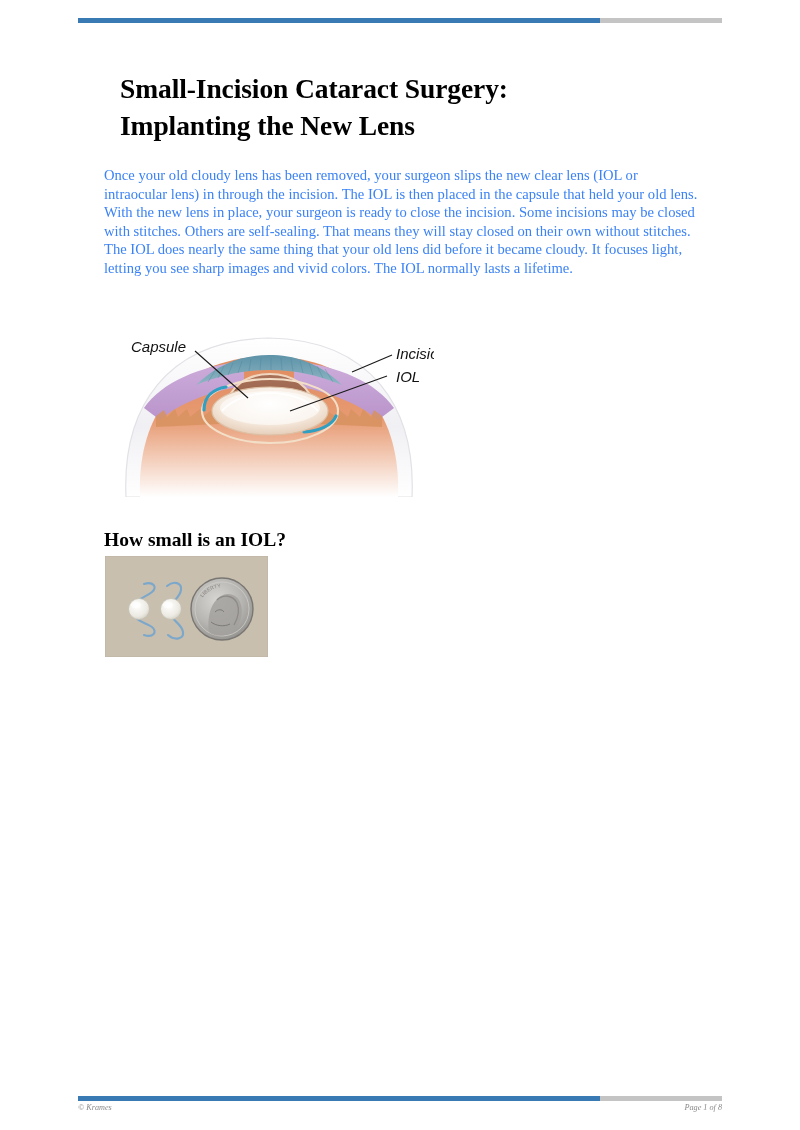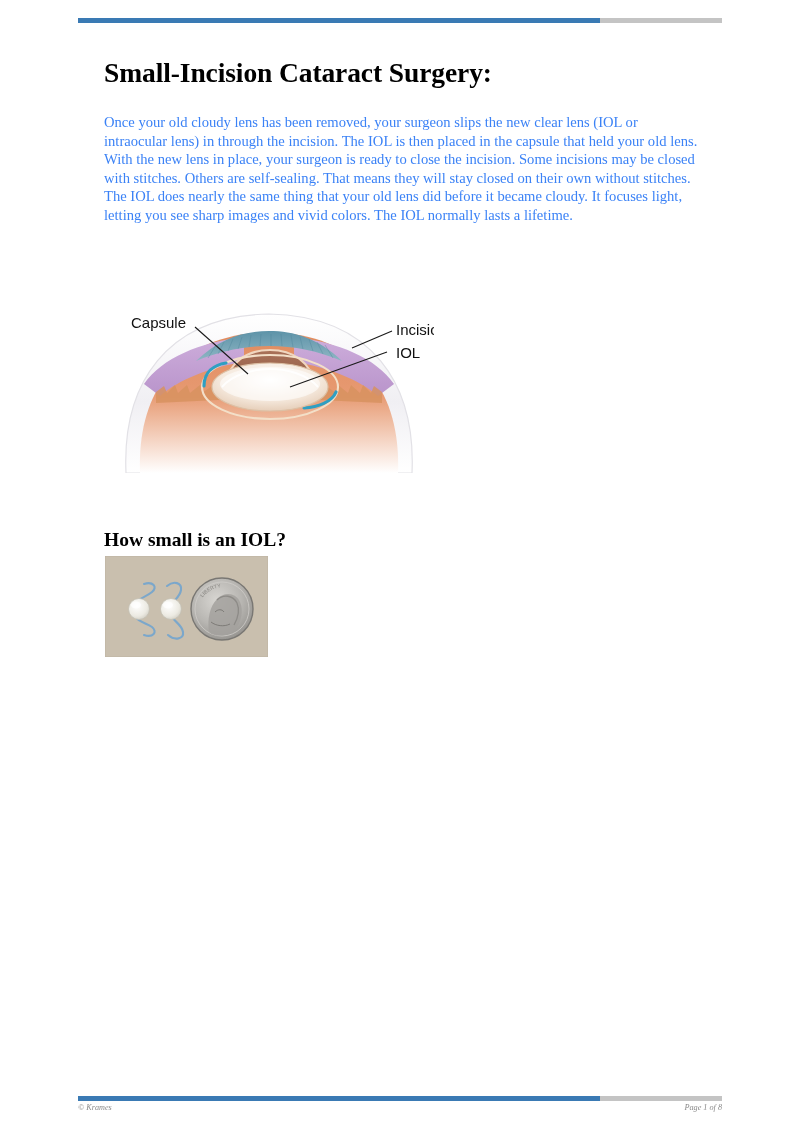--- a/index.html
+++ b/index.html
@@ -44,21 +44,21 @@
 
   
   .content {
     position: absolute;
     left: 104px;
     top: 54px;
     width: 596px;
   }
 
   h1.doc-title {
-    margin: 0;
+    margin: 16px;
     font-size: 27.5px;
     line-height: 37px;
     font-weight: bold;
     color: #000000;
     letter-spacing: -0.1px;
   }
   h1.doc-title .ttl-line { display: block; }
 
   p.body-text {
     margin: 22px 0 0 0;
@@ -75,23 +75,24 @@
     top: 529px;
     font-size: 19.5px;
     font-weight: bold;
     color: #000000;
   }
 
   
   .figure-eye {
     position: absolute;
     left: 104px;
-    top: 288px;
+    top: 312px;
     width: 330px;
     height: 185px;
+    font-style: italic;
   }
   .figure-eye svg { display: block; }
 
   
   .figure-photo {
     position: absolute;
     left: 105px;
     top: 556px;
     width: 163px;
     height: 101px;
@@ -116,20 +117,21 @@
 <div class="page">
 
   <div class="rule rule-top">
     <div class="seg-blue"></div>
     <div class="seg-gray"></div>
   </div>
 
   <div class="content">
     <h1 class="doc-title">
       <span class="ttl-line">Small-Incision Cataract Surgery:</span>
+      <span class="ttl-line">Implanting the New Lens</span>
     </h1>
 
     <p class="body-text">Once your old cloudy lens has been removed, your surgeon slips the new clear lens (IOL or intraocular lens) in through the incision. The IOL is then placed in the capsule that held your old lens. With the new lens in place, your surgeon is ready to close the incision. Some incisions may be closed with stitches. Others are self-sealing. That means they will stay closed on their own without stitches. The IOL does nearly the same thing that your old lens did before it became cloudy. It focuses light, letting you see sharp images and vivid colors. The IOL normally lasts a lifetime.</p>
   </div>
 
   <div class="figure-eye">
     <svg width="330" height="185" viewBox="0 0 330 185" xmlns="http://www.w3.org/2000/svg">
       <defs>
         <linearGradient id="gVit" x1="0" y1="0" x2="0" y2="1">
           <stop offset="0%" stop-color="#e08b5e"></stop>

